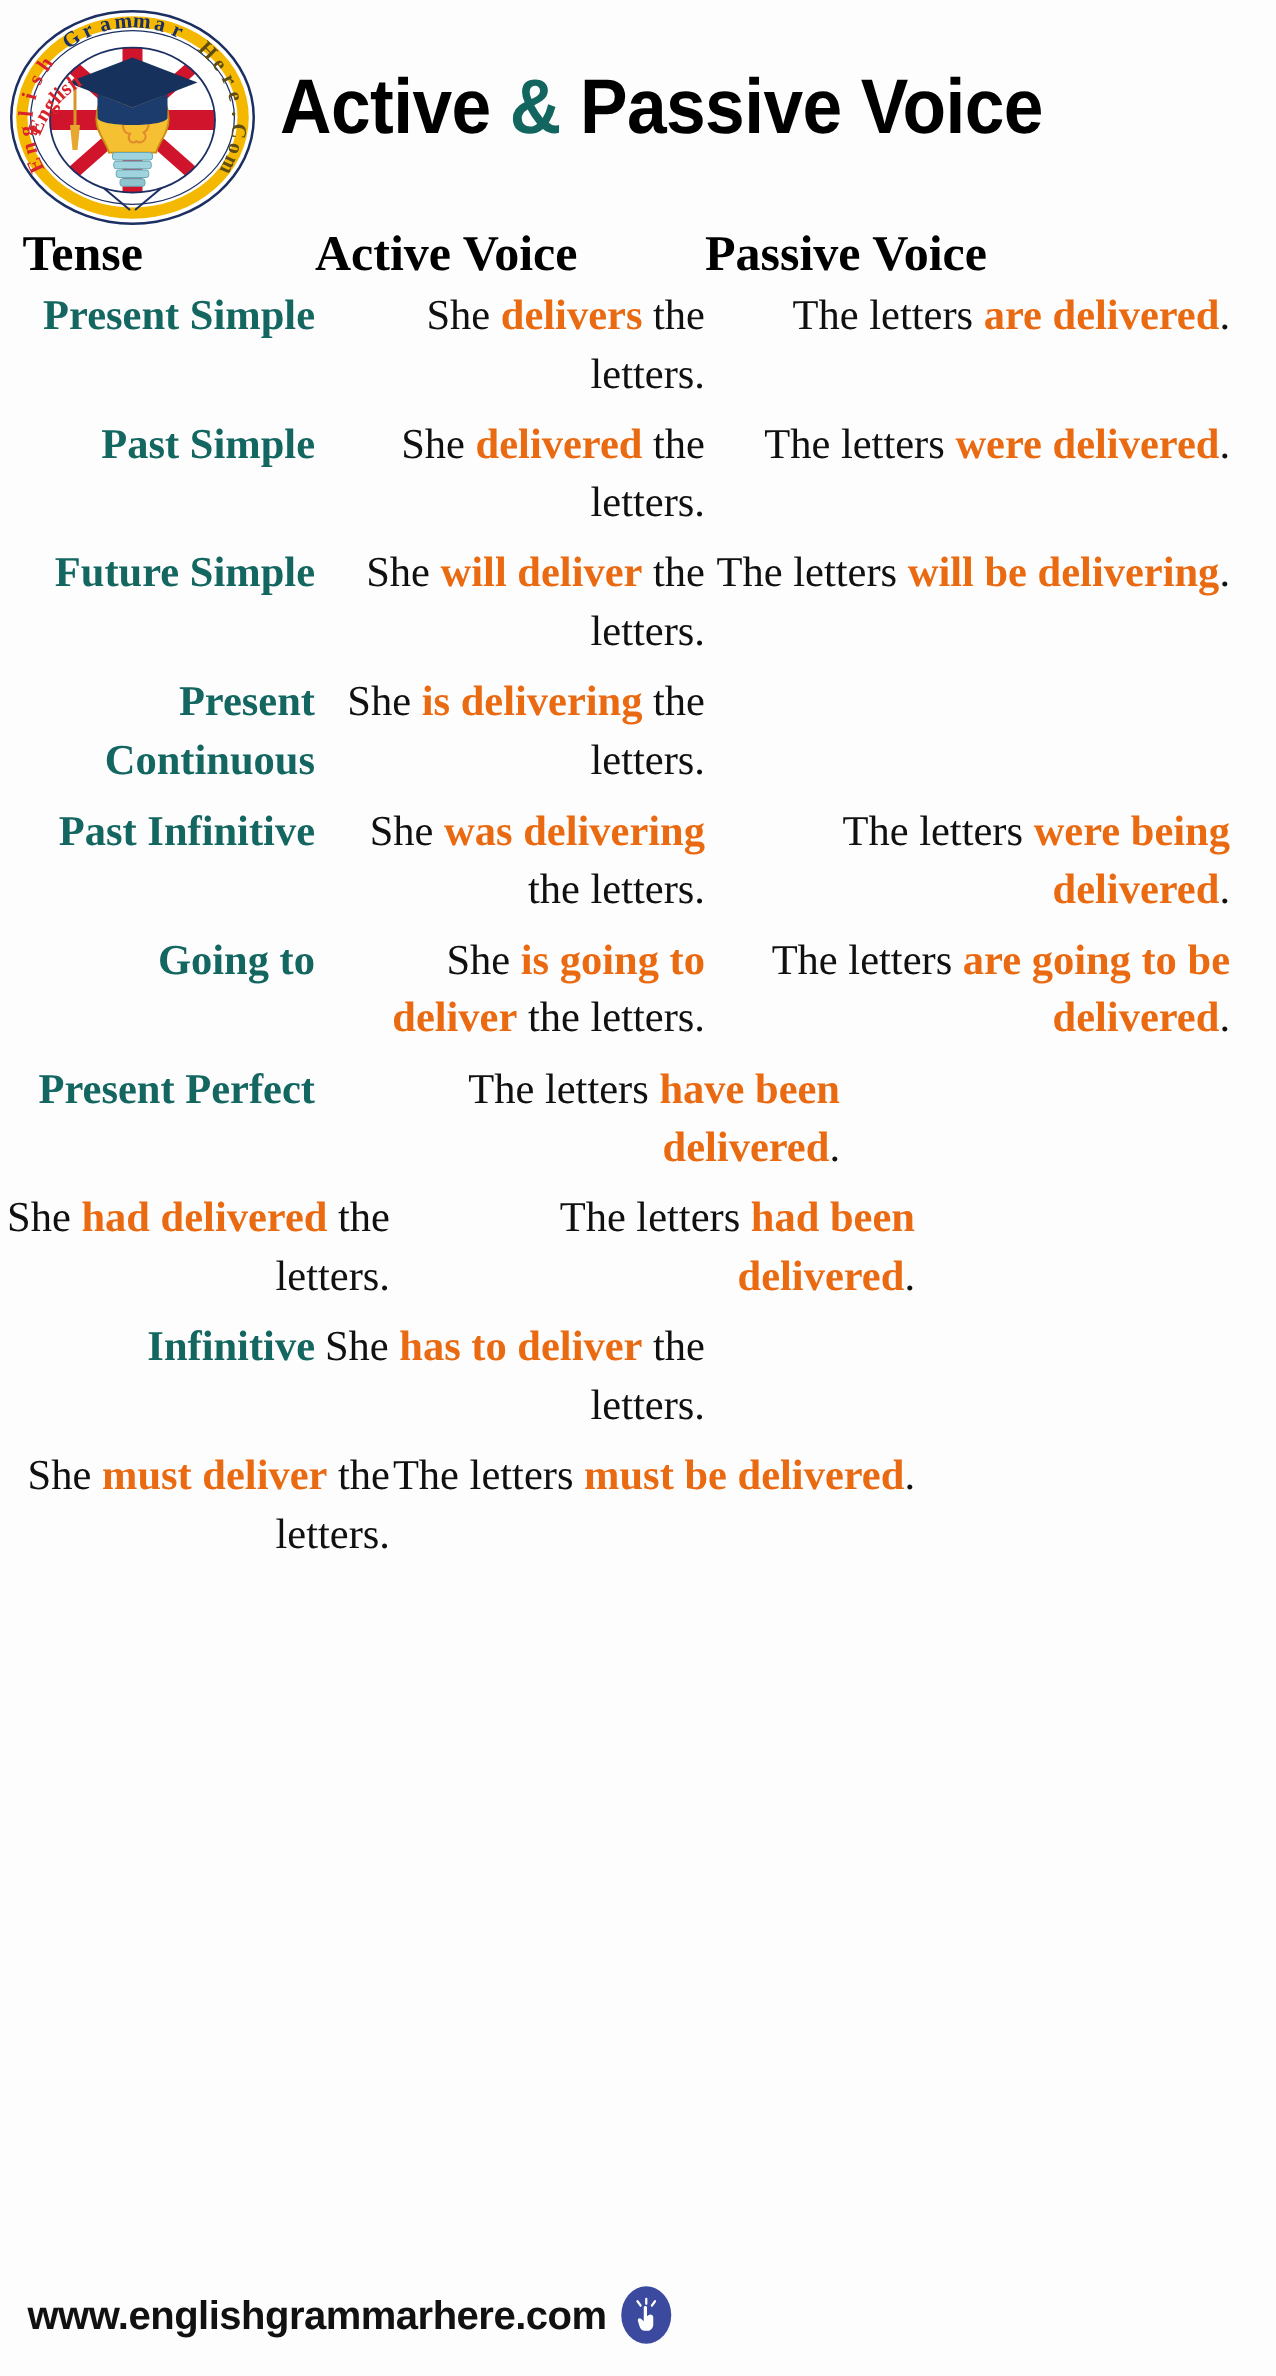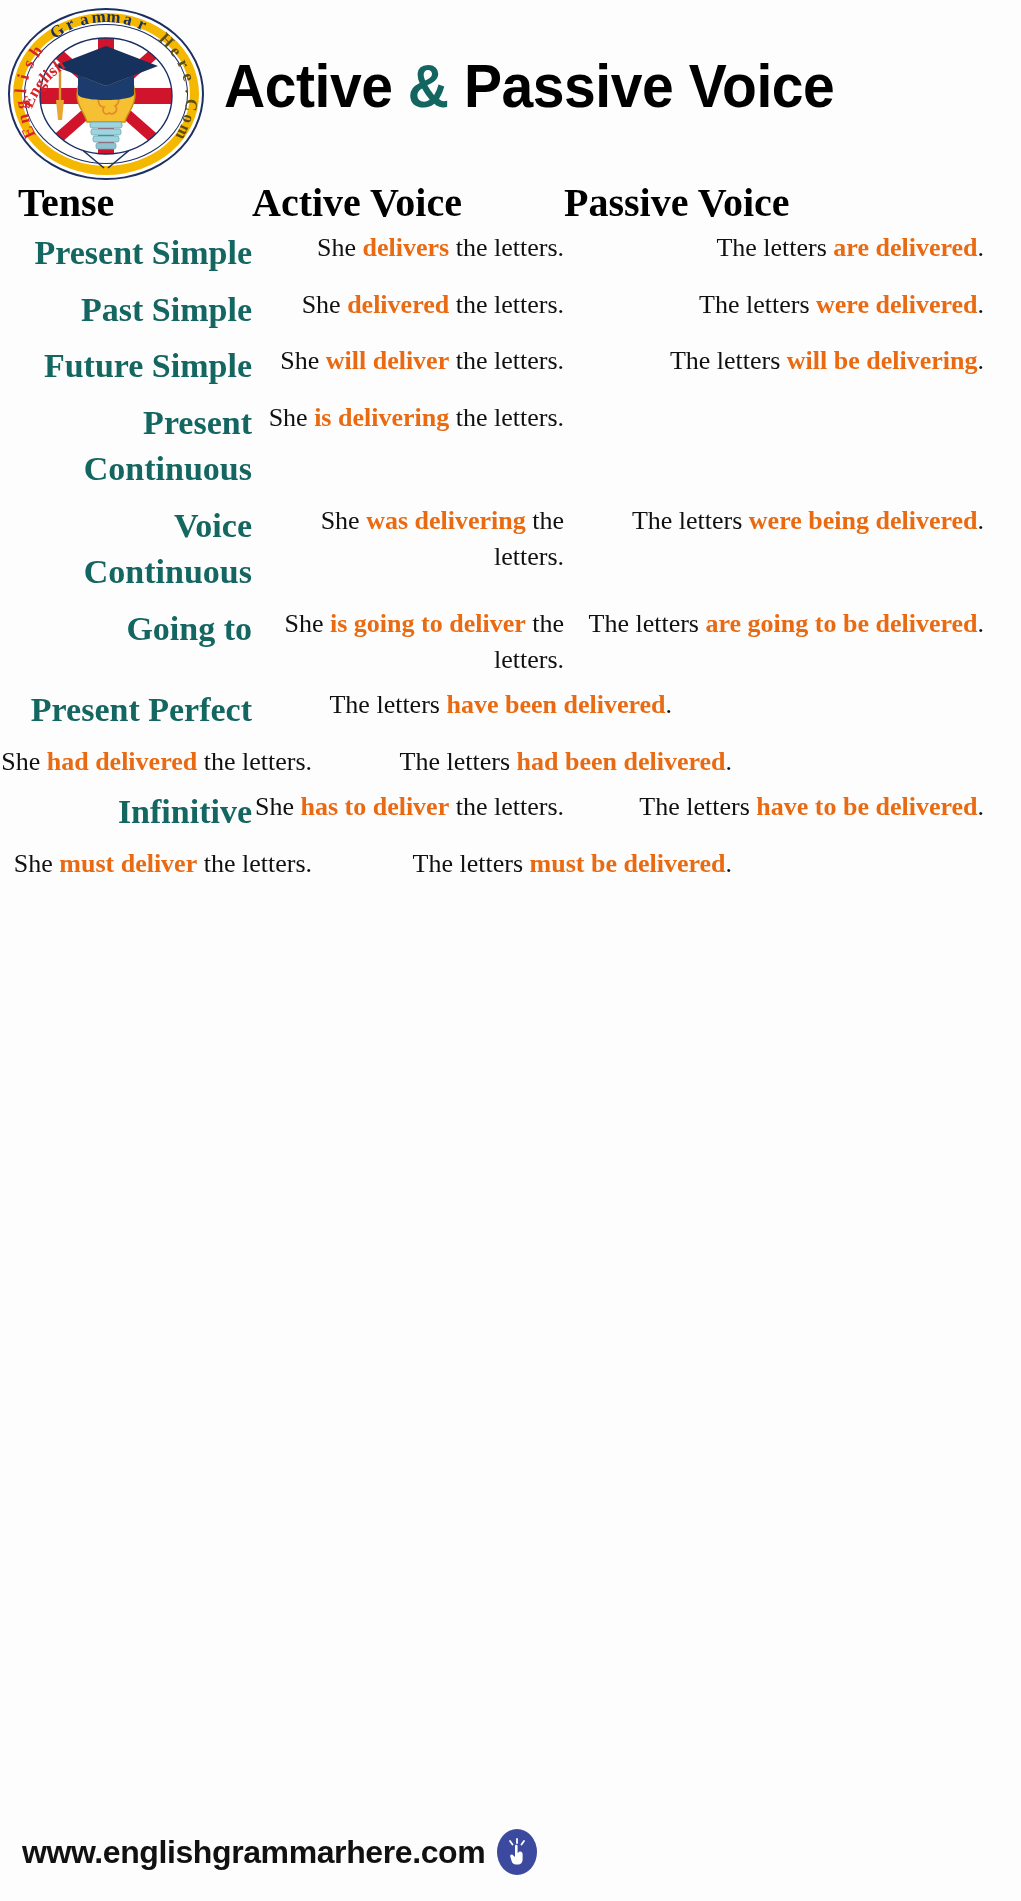--- a/index.html
+++ b/index.html
@@ -108,21 +108,21 @@
 
   .tense {
     font-family: "Liberation Serif", serif;
     font-weight: bold;
     font-size: 34px;
     color: #146661;
     line-height: 1.37;
   }
   .sent {
     font-family: "Liberation Serif", serif;
-    font-size: 26px;
+    font-size: 34px;
     color: #101010;
     line-height: 1.37;
   }
   .sent b, .hl {
     font-weight: bold;
     color: #ea6a12;
   }
 
   .body-row { margin-bottom: 10px; text-align: right; }
 
@@ -267,41 +267,40 @@
       <div class="row body-row">
         <div class="col-tense tense">Future Simple</div>
         <div class="col-active sent"><span>She </span><b>will deliver</b><span> the letters.</span></div>
         <div class="col-pass sent"><span>The letters </span><b>will be delivering</b><span>.</span></div>
       </div>
       <div class="row body-row">
         <div class="col-tense tense">Present Continuous</div>
         <div class="col-active sent"><span>She </span><b>is delivering</b><span> the letters.</span></div>
       </div>
       <div class="row body-row">
-        <div class="col-tense tense">Voice Continuous</div>
+        <div class="col-tense tense">Past Infinitive</div>
         <div class="col-active sent"><span>She </span><b>was delivering</b><span> the letters.</span></div>
         <div class="col-pass sent"><span>The letters </span><b>were being delivered</b><span>.</span></div>
       </div>
       <div class="row body-row">
         <div class="col-tense tense">Going to</div>
         <div class="col-active sent"><span>She </span><b>is going to deliver</b><span> the letters.</span></div>
         <div class="col-pass sent"><span>The letters </span><b>are going to be delivered</b><span>.</span></div>
       </div>
       <div class="row body-row">
         <div class="col-tense tense">Present Perfect</div>
         <div class="col-pass sent"><span>The letters </span><b>have been delivered</b><span>.</span></div>
       </div>
       <div class="row body-row">
         <div class="col-active sent"><span>She </span><b>had delivered</b><span> the letters.</span></div>
         <div class="col-pass sent"><span>The letters </span><b>had been delivered</b><span>.</span></div>
       </div>
       <div class="row body-row">
         <div class="col-tense tense">Infinitive</div>
         <div class="col-active sent"><span>She </span><b>has to deliver</b><span> the letters.</span></div>
-        <div class="col-pass sent"><span>The letters </span><b>have to be delivered</b><span>.</span></div>
       </div>
       <div class="row body-row">
         <div class="col-active sent"><span>She </span><b>must deliver</b><span> the letters.</span></div>
         <div class="col-pass sent"><span>The letters </span><b>must be delivered</b><span>.</span></div>
       </div>
     </div>
 </div>
 
 <div id="footer">
   <span id="footer-url">www.englishgrammarhere.com</span>

